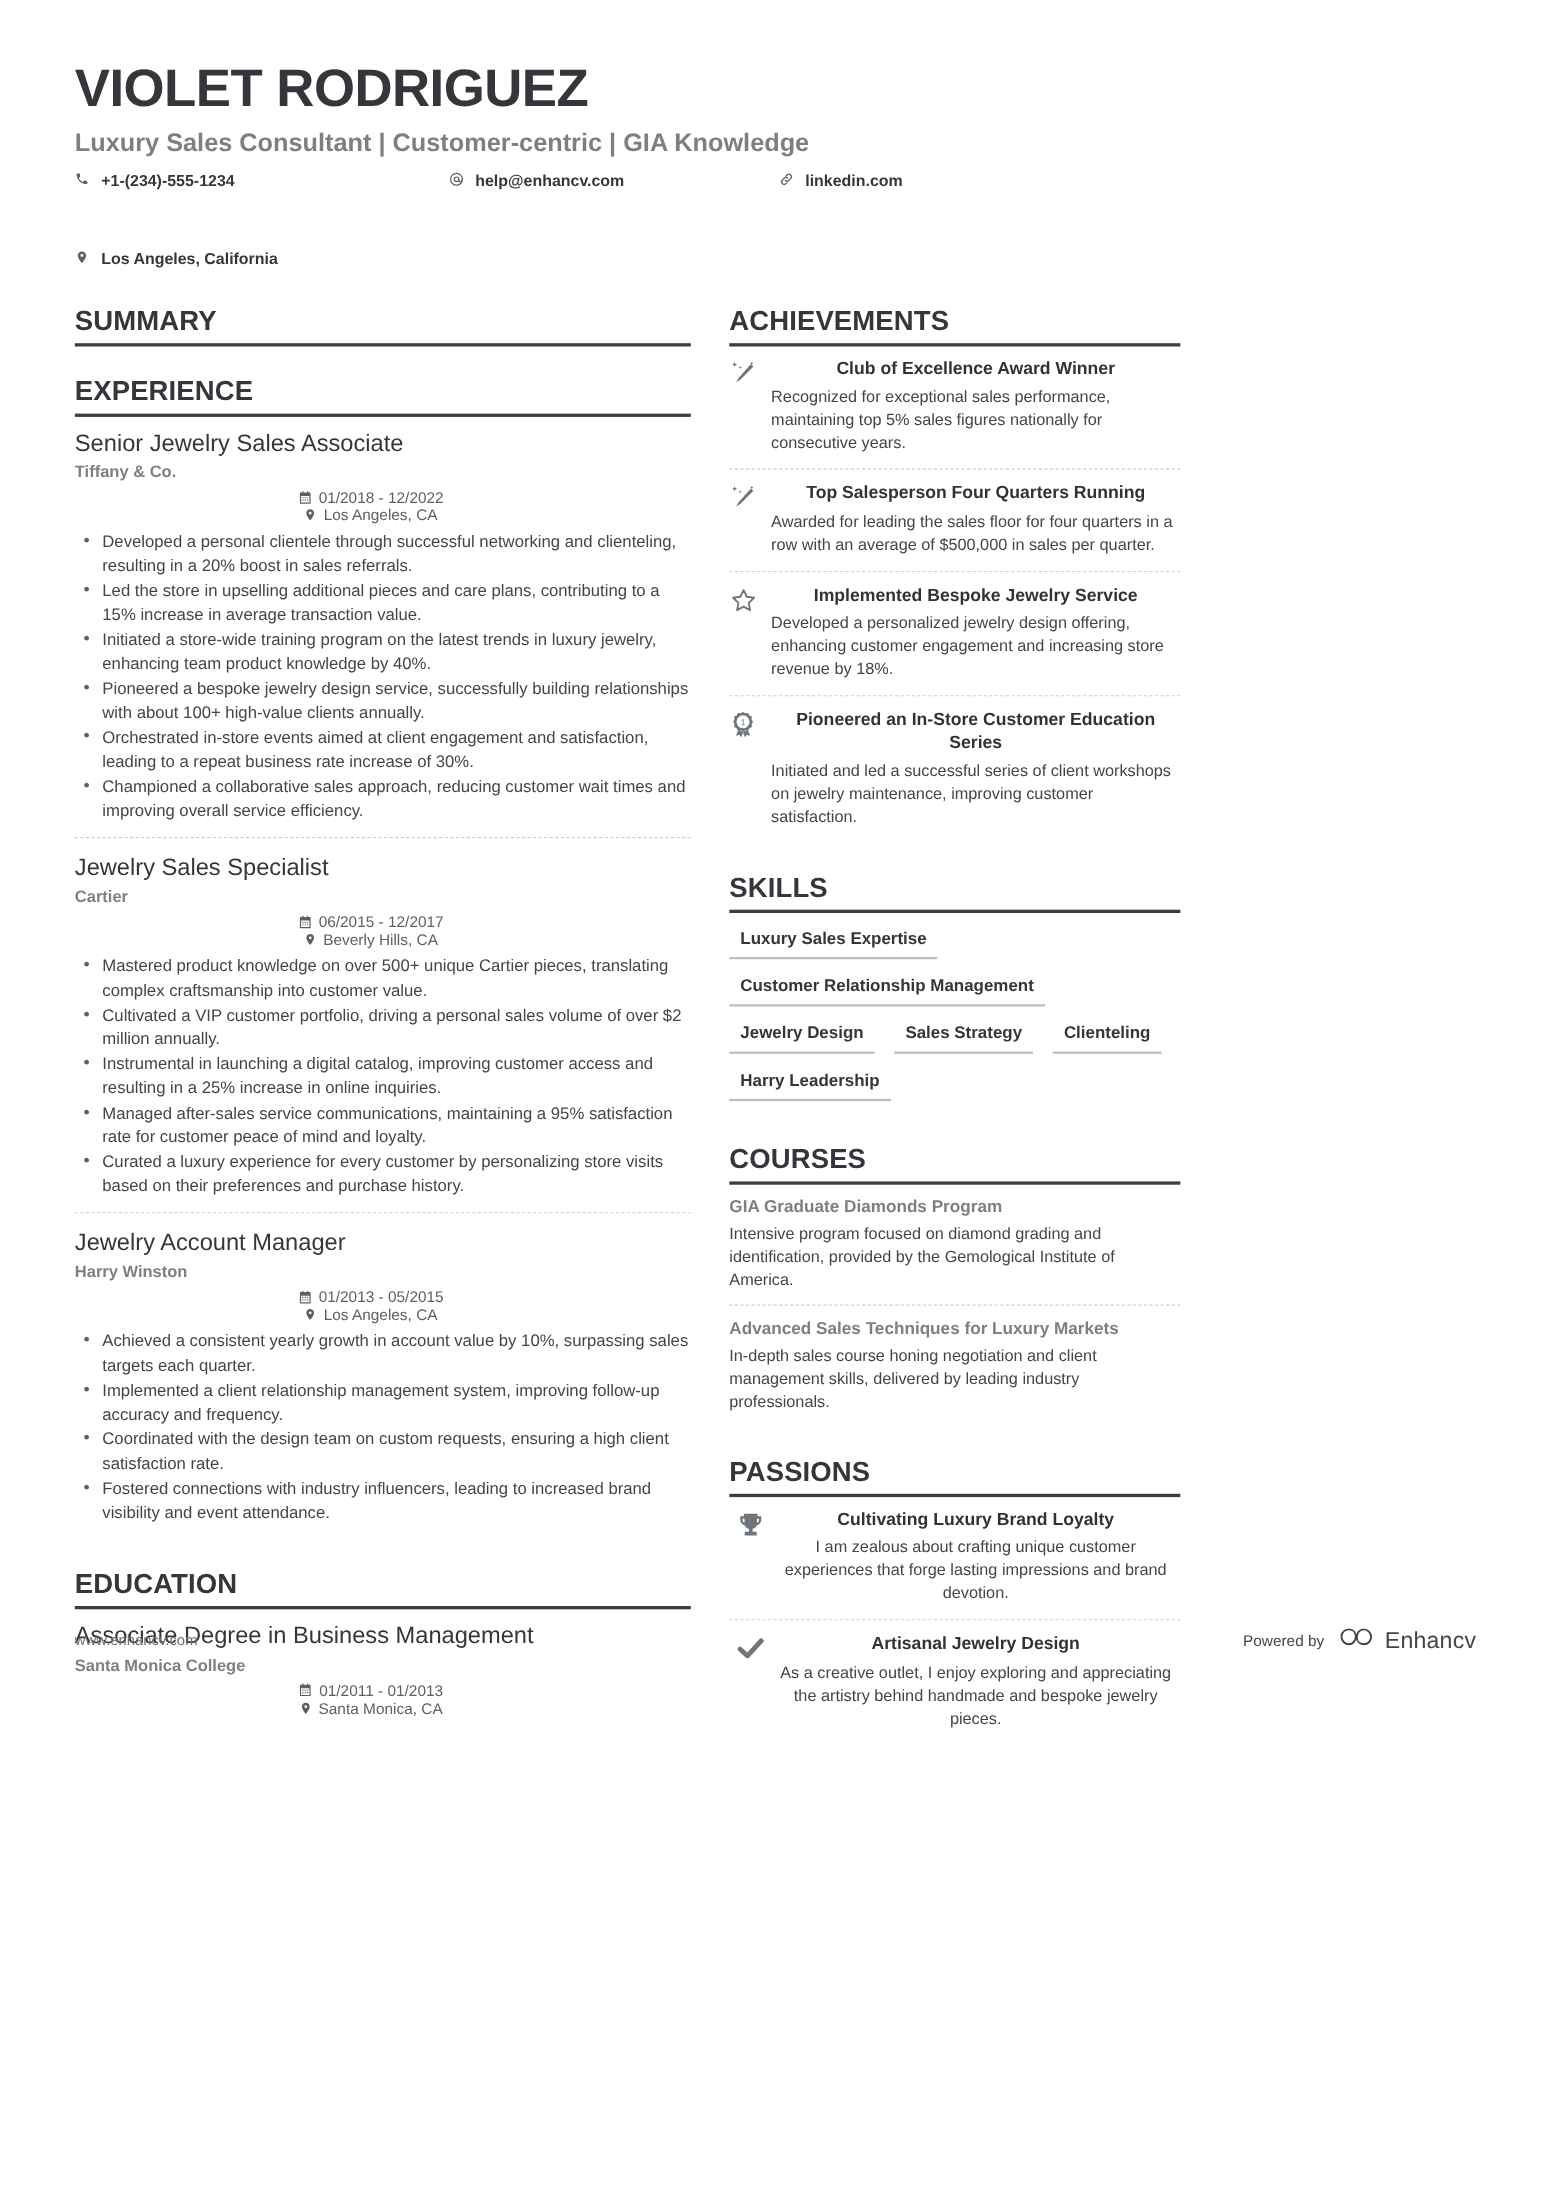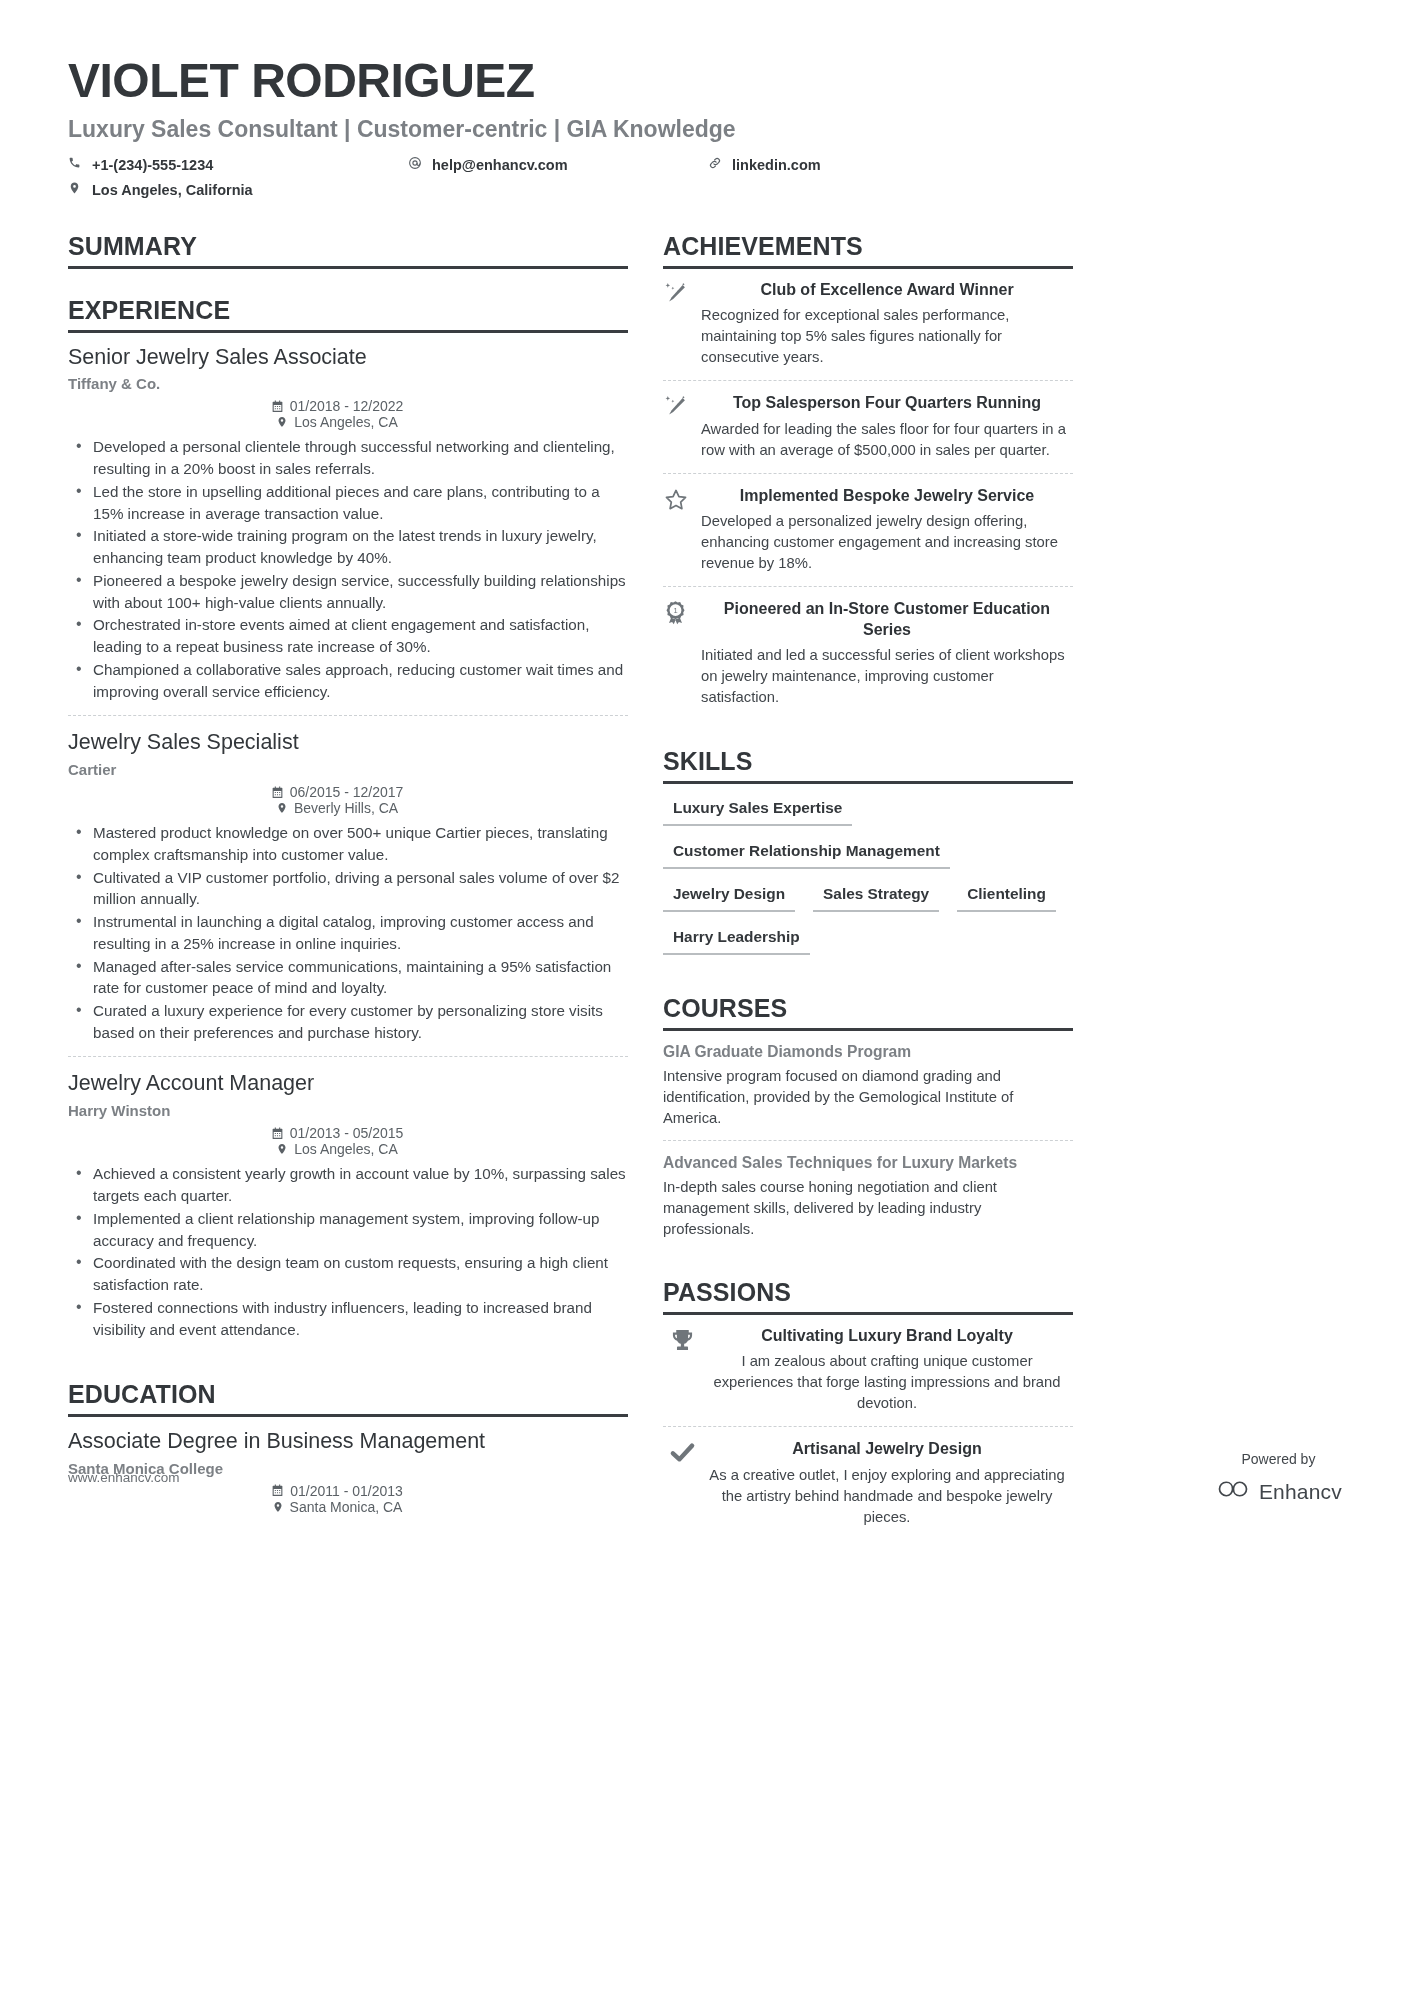--- a/index.html
+++ b/index.html
@@ -54,21 +54,21 @@
     align-items: flex-start;
     font-size: 14.5px;
     font-weight: bold;
     color: #33373b;
     line-height: 1.5;
     margin-bottom: 4px;
   }
   .contact-item.c1 { width: 340px; }
   .contact-item.c2 { width: 300px; }
   .contact-item.c3 { width: 280px; }
-  .contact-item.c4 { width: 340px; }
+  .contact-item.c4 { width: 340px; margin-top: 46px; }
 
   .contact-icon {
     width: 17px;
     margin-right: 7px;
     display: inline-flex;
     align-items: center;
     justify-content: flex-start;
     color: #5b6166;
     flex: 0 0 17px;
     padding-top: 1px;
@@ -288,21 +288,20 @@
     justify-content: space-between;
   }
   .footer-url {
     font-size: 13.5px;
     color: #6b7075;
   }
   .footer-right {
     display: flex;
     align-items: center;
     gap: 11px;
-    flex-direction: column;
   }
   .powered-by {
     font-size: 14px;
     color: #41464b;
   }
   .brand {
     display: flex;
     align-items: flex-end;
     gap: 8px;
   }

